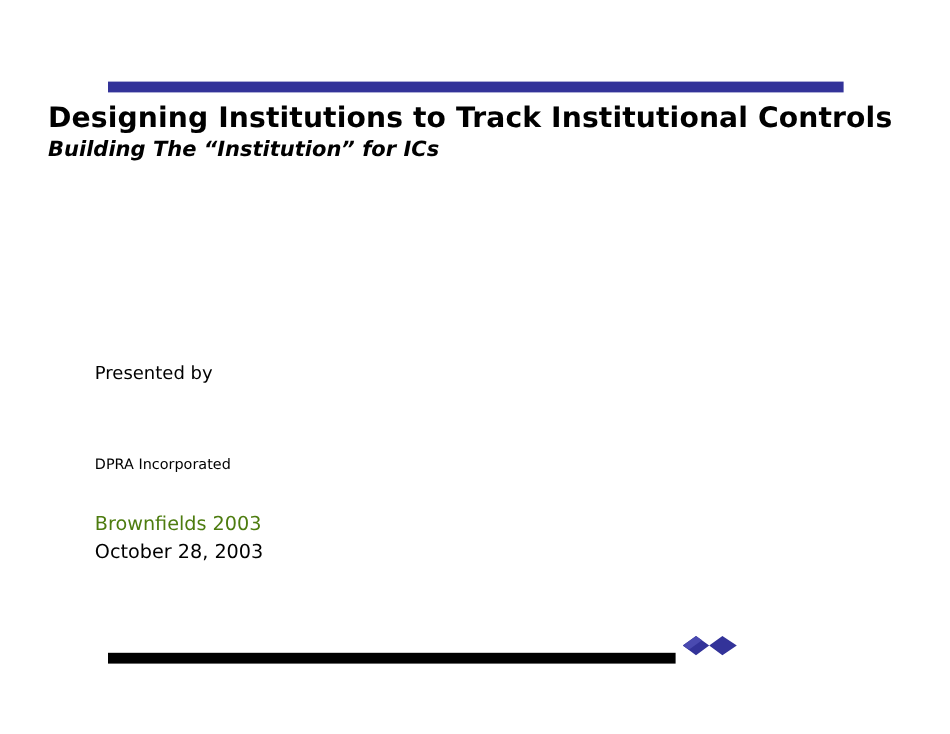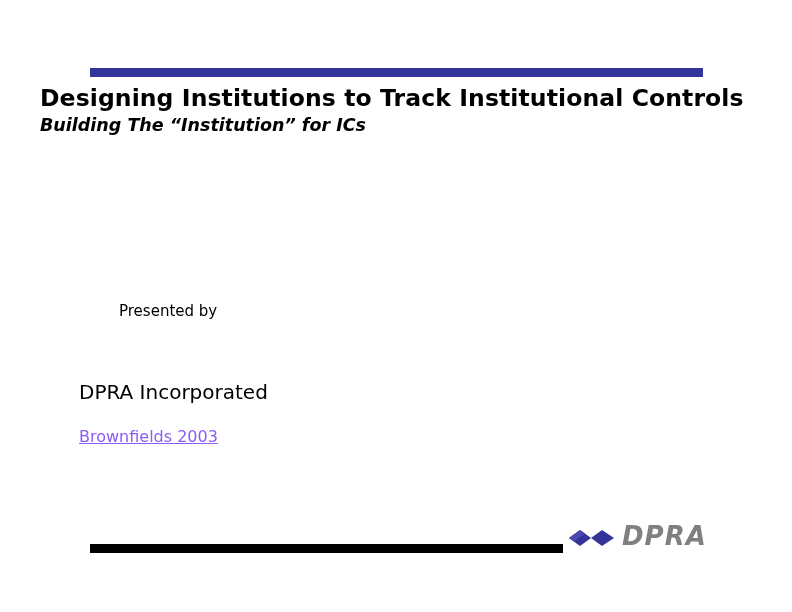--- a/index.html
+++ b/index.html
@@ -51,45 +51,43 @@
     line-height: 1.2;
     font-style: italic;
   }
   
   .presented-by {
     position: absolute;
     left: 79px;
     top: 302px;
     font-size: 15px;
     color: #000000;
-    margin-left: 40px;
   }
   .presenter-name {
     position: absolute;
     left: 79px;
     top: 355px;
     font-size: 18px;
     font-weight: bold;
     color: #000000;
   }
   .presenter-org {
     position: absolute;
     left: 79px;
     top: 380px;
-    font-size: 20px;
+    font-size: 12px;
     color: #000000;
     text-align: right;
   }
   .event-name {
     position: absolute;
     left: 79px;
     top: 427px;
     font-size: 16px;
-    color: #8b5cf6;
-    text-decoration: underline;
+    color: #4d7c0f;
   }
   .event-date {
     position: absolute;
     left: 79px;
     top: 450px;
     font-size: 16px;
     color: #000000;
   }
   
   .bottom-rule {
@@ -134,24 +132,24 @@
 
   <div class="top-rule"></div>
 
   <div class="title">Designing Institutions to Track Institutional Controls</div>
   <div class="subtitle">Building The “Institution” for ICs</div>
 
   <div class="presented-by">Presented by</div>
   <div class="presenter-org">DPRA Incorporated</div>
 
   <div class="event-name">Brownfields 2003</div>
+  <div class="event-date">October 28, 2003</div>
 
   <div class="bottom-rule"></div>
 
   <div class="logo">
     <svg class="logo-mark" viewBox="0 0 50 24" xmlns="http://www.w3.org/2000/svg">
       <path d="M2 13 L13 5 L24 13 L35 5 L47 13 L35 21 L24 13 L13 21 Z" fill="#333399"></path>
       <path d="M2 13 L13 5 L18 8.5 L7 16.5 Z" fill="#4a4ab0"></path>
     </svg>
-    <div class="logo-text">DPRA</div>
   </div>
 
 </div>
 
 </body></html>

